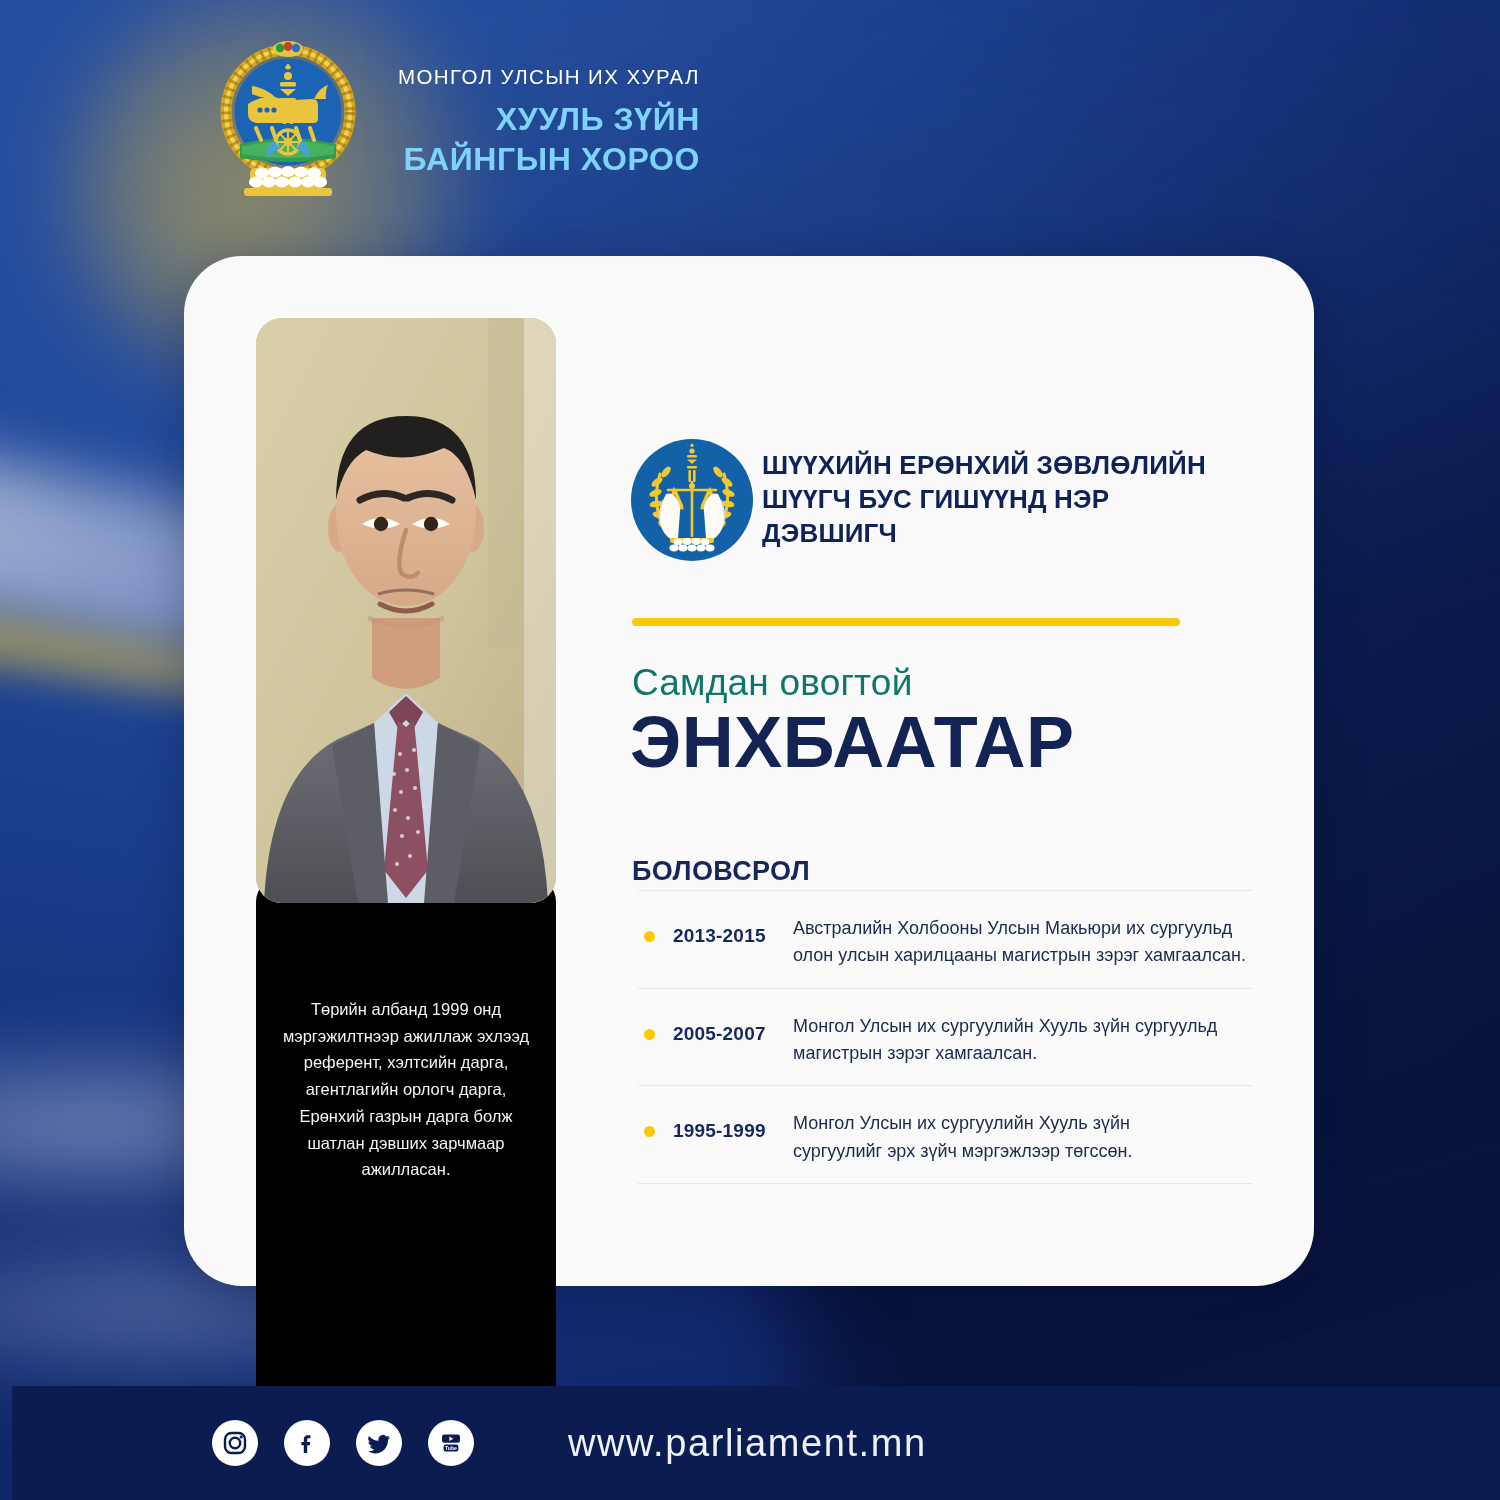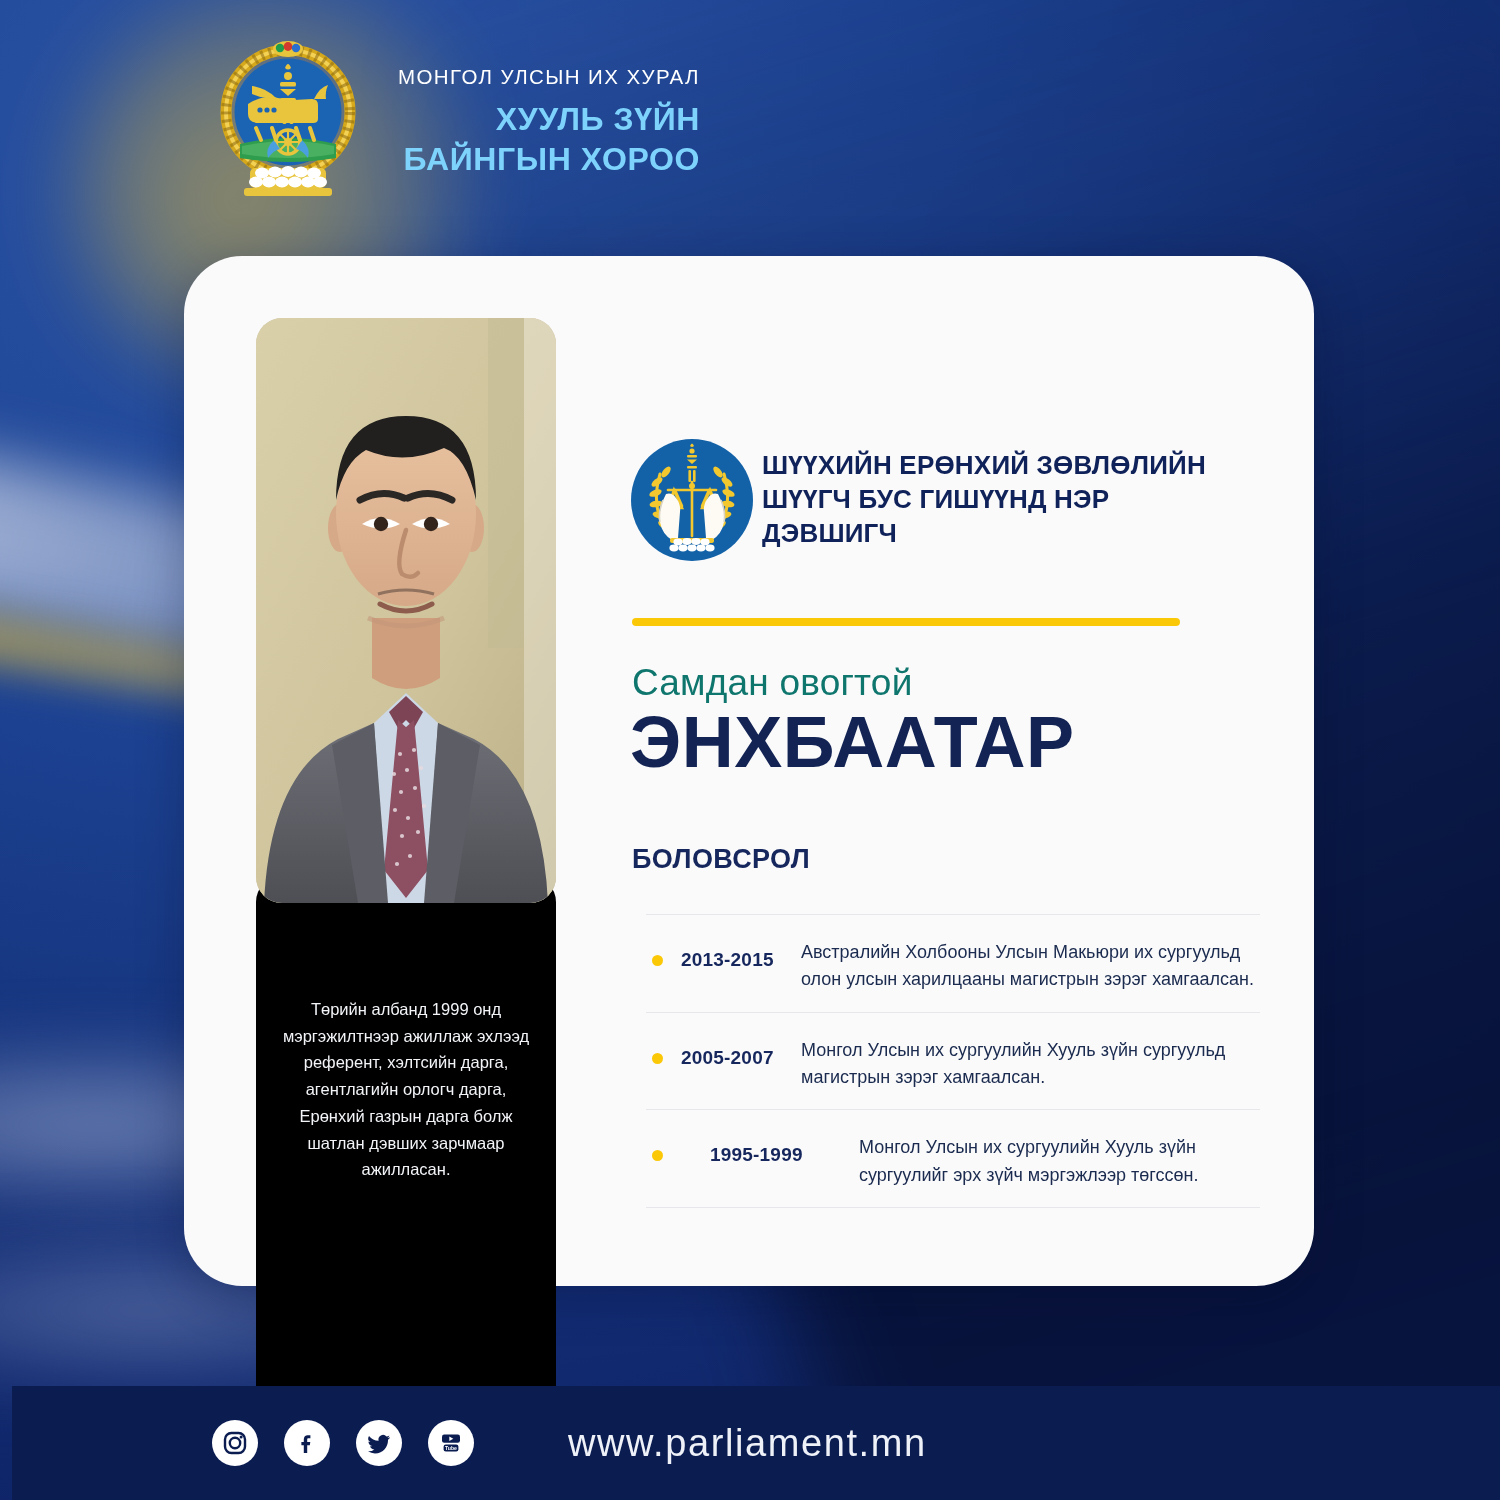--- a/index.html
+++ b/index.html
@@ -200,41 +200,40 @@
     left: 0px; top: 448px;
     color: #122354;
     font-size: 72px;
     font-weight: 700;
     letter-spacing: 0.5px;
     line-height: 1.08;
   }
 
   .section-title {
     position: absolute;
-    left: 2px; top: 588px;
+    left: 2px; top: 600px;
     color: #16275d;
     font-size: 27px;
     font-weight: 700;
     letter-spacing: 0.4px;
   }
 
   .edu-list {
     position: absolute;
-    left: 16px; top: 634px;
+    left: 8px; top: 634px;
     width: 614px;
-    margin-top: 24px;
   }
   .edu-row {
     display: flex;
     align-items: flex-start;
     border-top: 1.5px solid #e6e7ea;
     padding: 18px 0 18px 0;
     min-height: 78px;
   }
-  .edu-row:last-child { border-bottom: 1.5px solid #e6e7ea; gap: 29px; }
+  .edu-row:last-child { border-bottom: 1.5px solid #e6e7ea; }
   .edu-bullet {
     flex: none;
     width: 11px; height: 11px;
     border-radius: 50%;
     background: #fbc808;
     margin: 22px 18px 0 6px;
   }
   .edu-years {
     flex: none;
     width: 120px;

